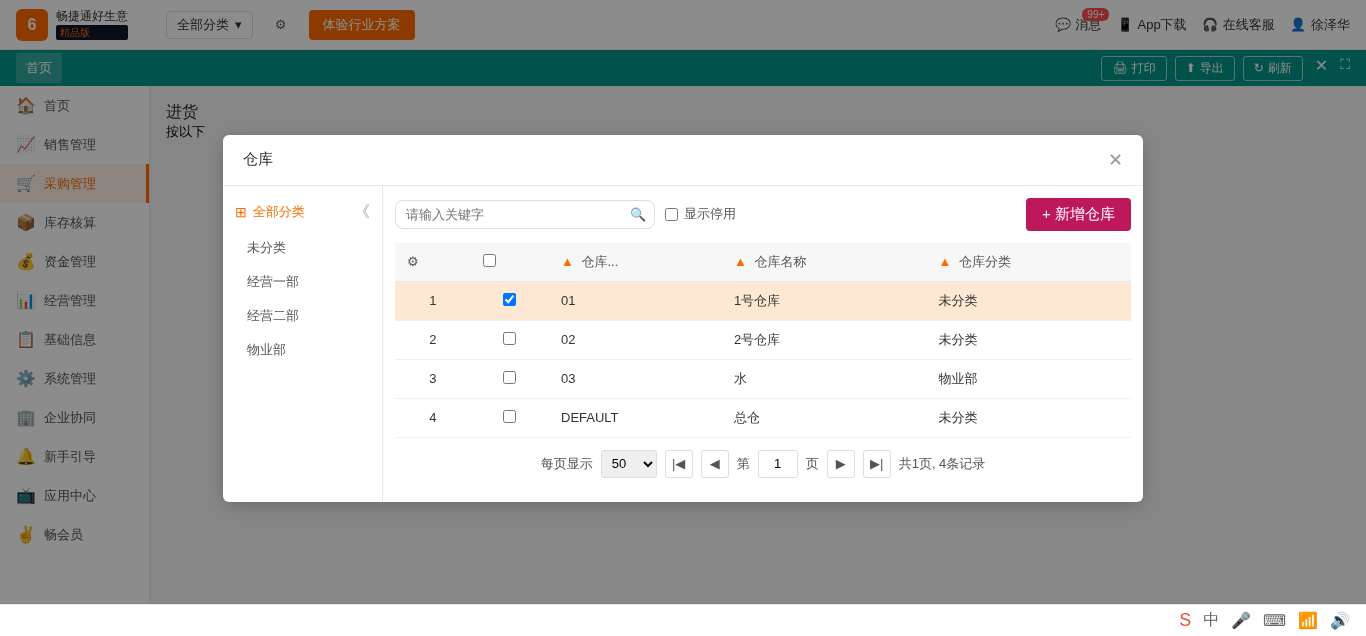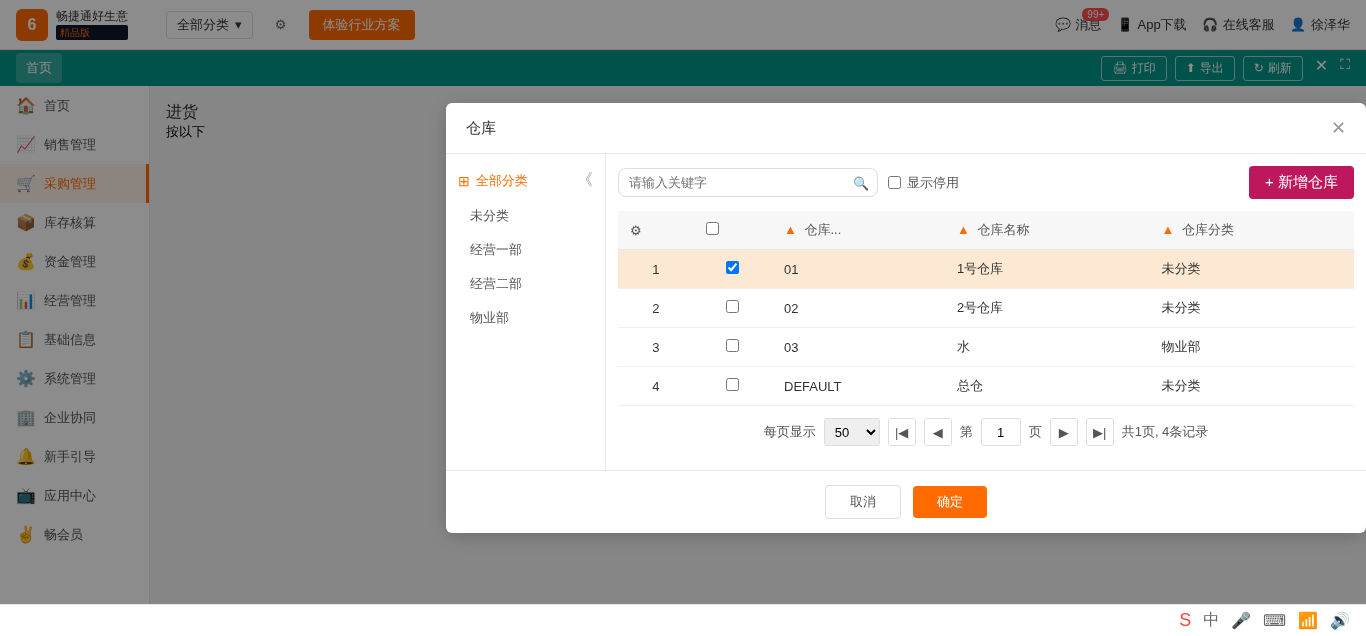--- a/index.html
+++ b/index.html
@@ -114,21 +114,21 @@
     }
     .page-title { font-size: 16px; color: #333; font-weight: 500; }
     .content-body { padding: 16px; }
     .filter-row { display: flex; align-items: center; gap: 8px; margin-bottom: 12px; flex-wrap: wrap; }
 
     
     .overlay {
       position: fixed; top: 0; left: 0; right: 0; bottom: 0;
       background: rgba(0,0,0,0.45);
       z-index: 100;
-      display: flex; align-items: center; justify-content: flex-end;
+      display: flex; align-items: center; justify-content: center;
     }
 
     
     .modal {
       background: #fff;
       border-radius: 6px;
       width: 920px;
       max-height: 560px;
       display: flex;
       flex-direction: column;
@@ -474,24 +474,20 @@
           <span>第</span>
           <input class="page-input" type="text" id="page-input" value="1" style="">
           <span>页</span>
           <div class="page-btn">▶</div>
           <div class="page-btn">▶|</div>
           <span>共1页, 4条记录</span>
         </div>
       </div>
     </div>
 
-    <div class="modal-footer">
-      <button class="cancel-btn">取消</button>
-      <button class="confirm-btn">确定</button>
-    </div>
   </div>
 </div>
 
 <div class="bottom-bar">
   <span class="bottom-icon" style="color:#e74c3c; font-size:18px;">S</span>
   <span class="bottom-icon">中</span>
   <span class="bottom-icon">🎤</span>
   <span class="bottom-icon">⌨</span>
   <span class="bottom-icon">📶</span>
   <span class="bottom-icon">🔊</span>

